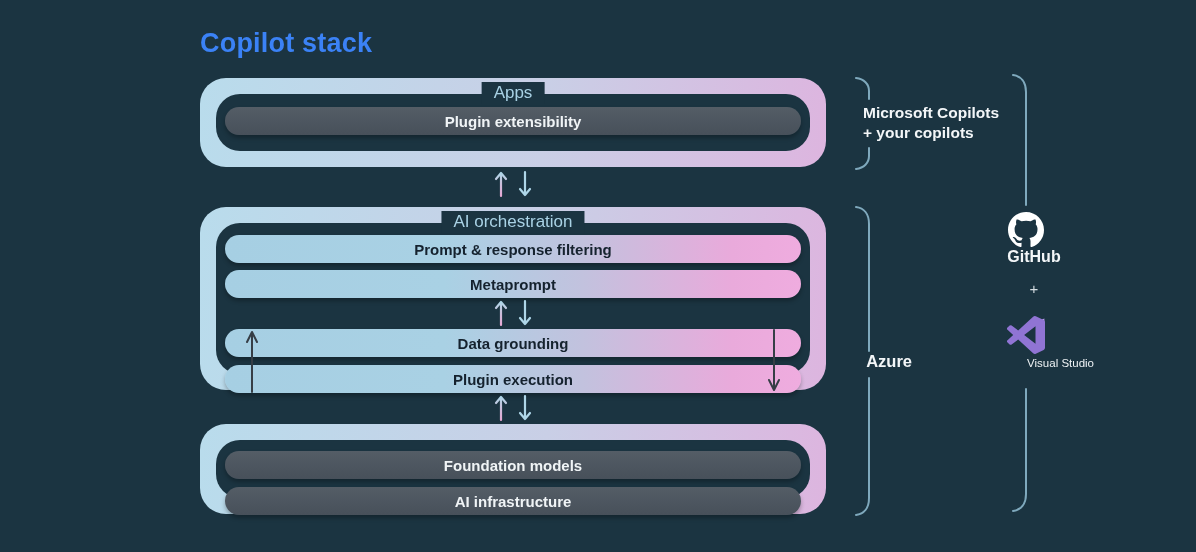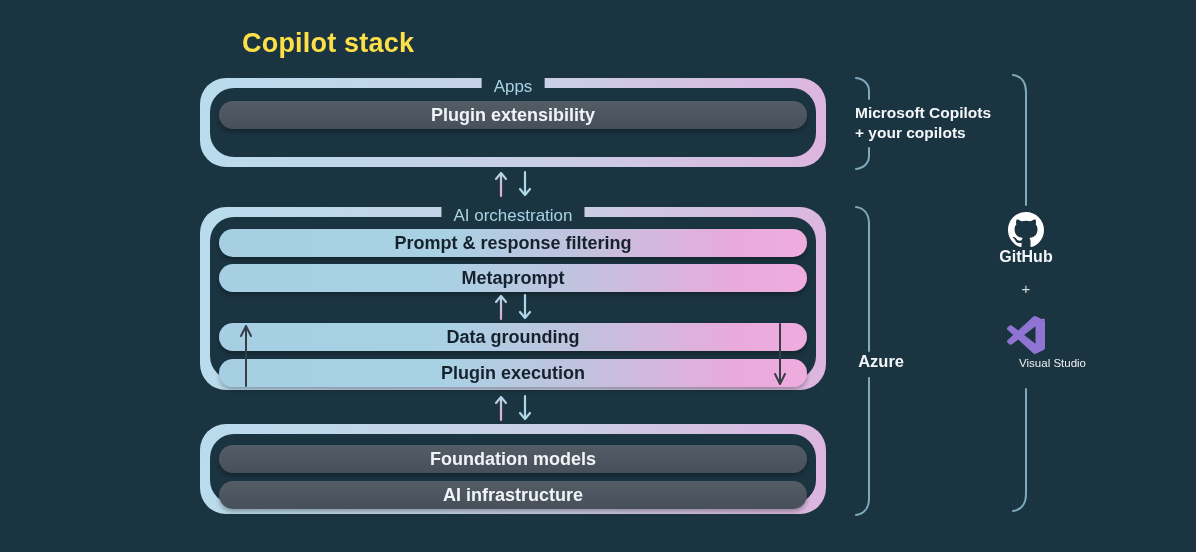--- a/index.html
+++ b/index.html
@@ -8,47 +8,47 @@
     background:#0e1c26;
   }
   .canvas{
     position:relative;
     width:1196px;height:552px;
     background:#1b3441;
     overflow:hidden;
   }
   .title{
     position:absolute;left:200px;top:28px;
-    font-size:27px;font-weight:700;color:#fde047;letter-spacing:.2px;margin-left:42px;
+    font-size:27px;font-weight:700;color:#3b82f6;letter-spacing:.2px;
   }
   
   .box{
     position:absolute;left:200px;width:626px;
-    border-radius:26px;padding:10px;box-sizing:border-box;
+    border-radius:26px;padding:16px;box-sizing:border-box;
     background:linear-gradient(95deg,#b9dcec 0%,#c9cfe6 55%,#ddb5df 100%);
   }
   .box-inner{
     position:relative;width:100%;height:100%;
     border-radius:24px;background:#1b3441;
   }
   .box-label{
     position:absolute;top:-12px;left:50%;transform:translateX(-50%);
     background:#1b3441;padding:0 12px;
     color:#a9d2e5;font-size:17px;font-weight:400;white-space:nowrap;
     line-height:22px;
   }
   .box-apps{top:78px;height:89px;}
   .box-orch{top:207px;height:183px;text-decoration:underline;}
   .box-found{top:424px;height:90px;}
   
   .pill{
     position:absolute;left:9px;right:9px;height:28px;
     border-radius:14px;
     display:flex;align-items:center;justify-content:center;
-    font-size:18px;font-weight:700;
+    font-size:15px;font-weight:700;
     box-shadow:0 3px 4px rgba(0,0,0,.28);
   }
   .pill-dark{
     background:linear-gradient(180deg,#545d66,#47505a);
     color:#f0f4f6;
   }
   .pill-grad{
     background:linear-gradient(90deg,#a6cfe3 0%,#a9d1e4 38%,#c2c2de 62%,#e9aadb 88%,#efacdf 100%);
     color:#15222e;
   }
@@ -58,21 +58,21 @@
     display:flex;align-items:center;justify-content:center;gap:10px;
   }
   .arrow-pair.in-box{left:0;right:0;width:auto;}
   
   .side-arrow{position:absolute;top:104px;width:16px;height:68px;}
   .side-arrow.left{left:28px;}
   .side-arrow.right{right:28px;}
   
   .bracket-piece{position:absolute;overflow:visible;}
   .annot-text{
-    position:absolute;color:#f3f6f8;font-weight:700;
+    position:absolute;color:#f3f6f8;font-weight:700;margin-left:8px;
   }
   .copilots-label{left:855px;top:103px;font-size:15.5px;line-height:20px;}
   .azure-label{left:840px;top:352px;width:64px;text-align:right;font-size:16.5px;}
   .github-label{left:976px;top:248px;width:100px;text-align:center;font-size:16px;}
   .plus-label{left:976px;top:280px;width:100px;text-align:center;font-size:15px;font-weight:400;color:#d5dde2;}
   .vs-label{left:966px;top:357px;width:120px;text-align:right;font-size:11.5px;font-weight:400;color:#eef2f4;}
   .logo{position:absolute;}
 </style>
 </head>
 <body>

